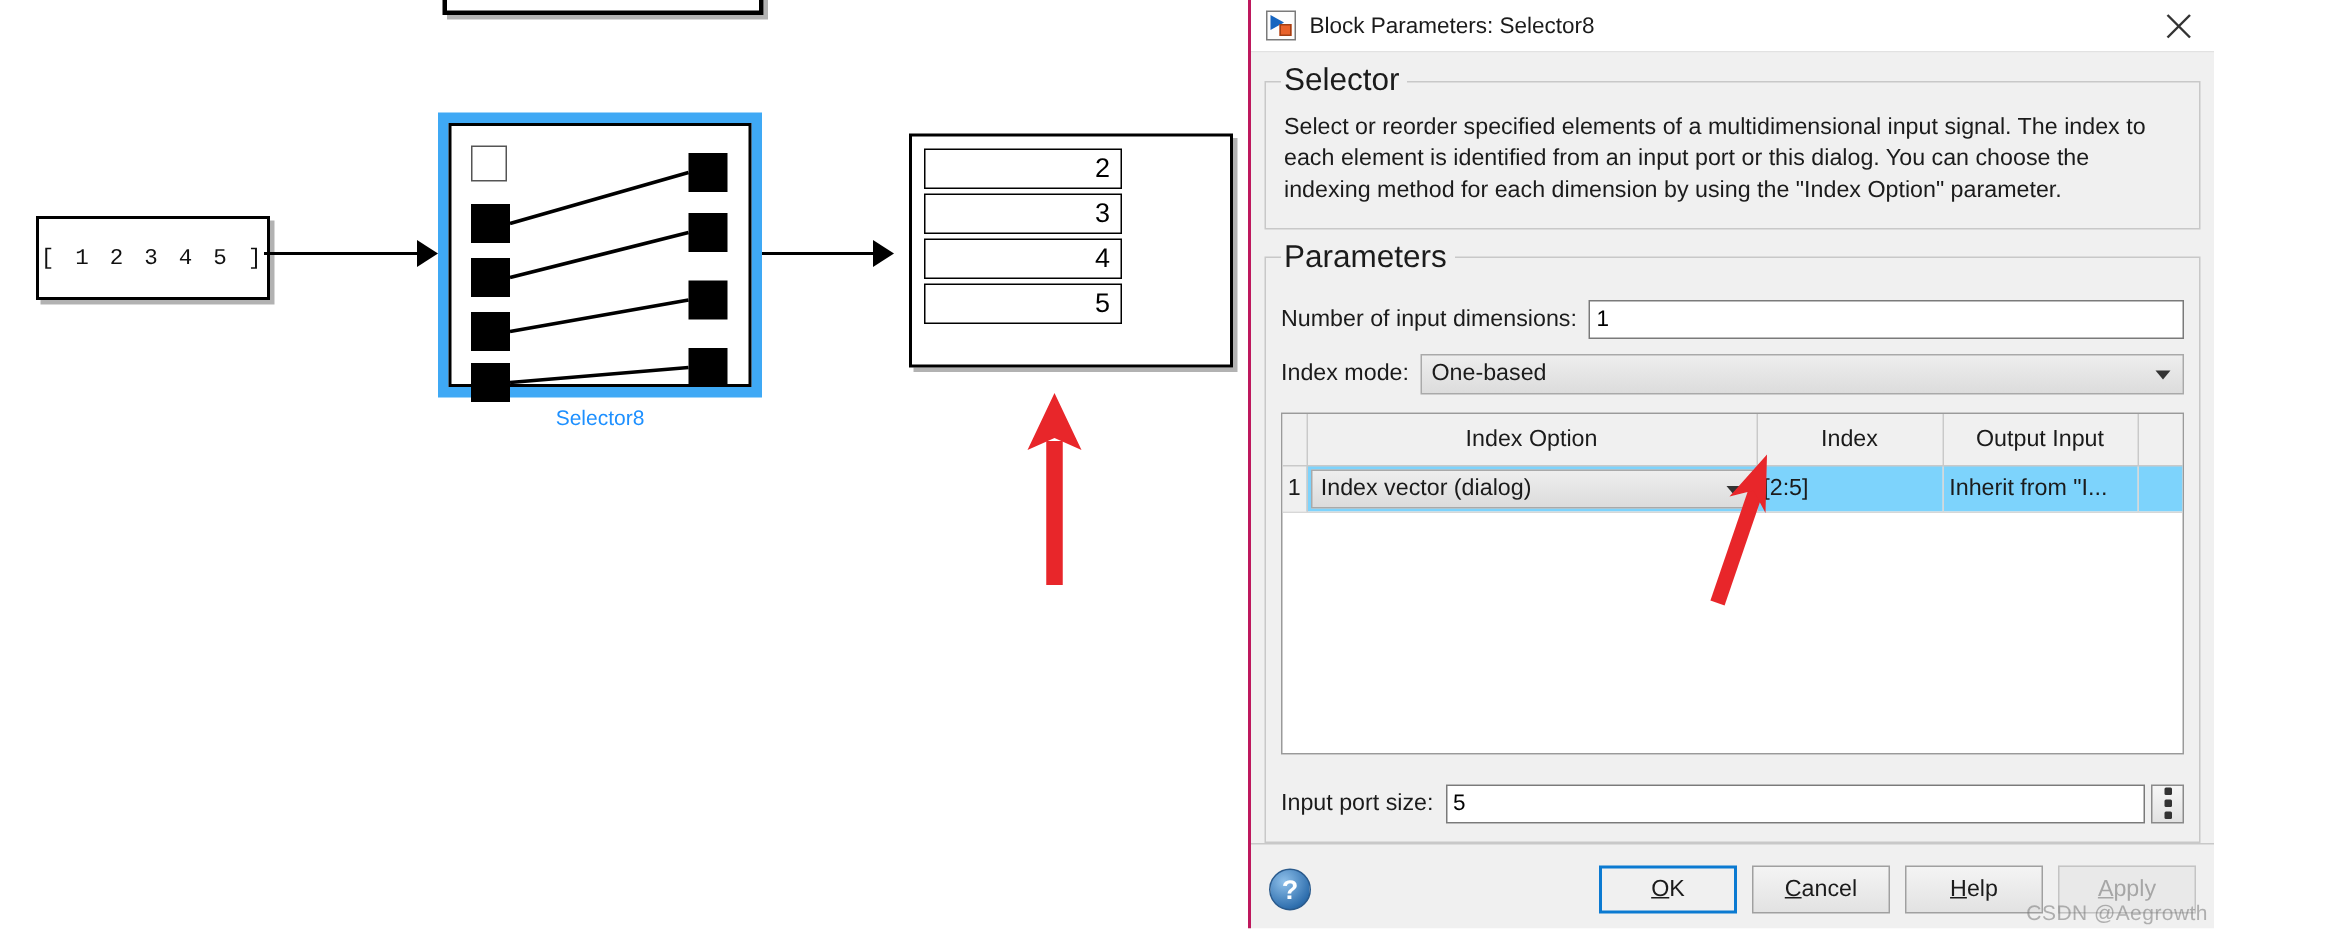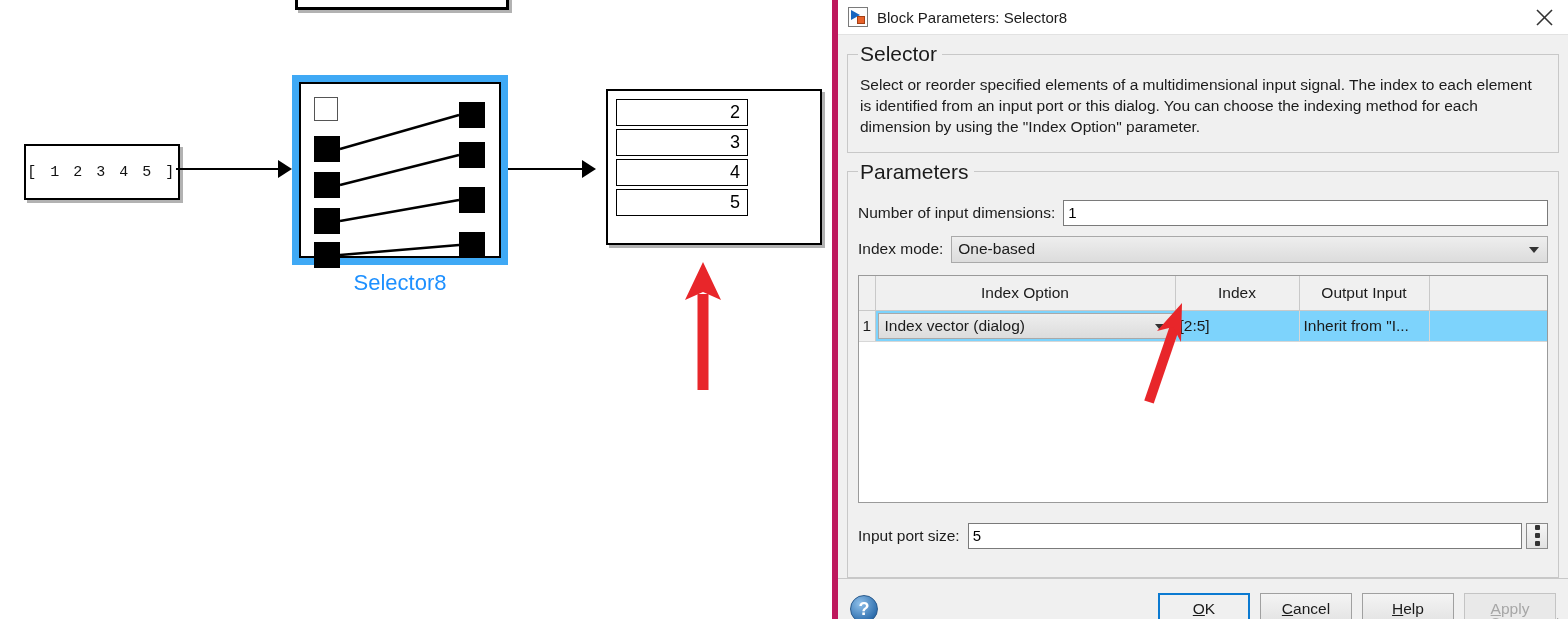--- a/index.html
+++ b/index.html
@@ -54,21 +54,21 @@
     background: #fff; border: 2.5px solid #000;
     box-sizing: border-box;
   }
   .port-sq { position: absolute; width: 26px; height: 26px; background: #000; }
   .port-hollow {
     position: absolute; width: 24px; height: 24px;
     background: #fff; border: 1.5px solid #555; box-sizing: border-box;
   }
   #selector-label {
     position: absolute; left: 0; top: 195px; width: 216px;
-    text-align: center; color: #1E90FF; font-size: 22px;
+    text-align: center; color: #1E90FF; font-size: 14px;
   }
 
   
   #display-block {
     position: absolute; left: 606px; top: 89px;
     width: 216px; height: 156px;
     background: #fff; border: 2.5px solid #000;
     box-shadow: 3px 3px 0 rgba(0,0,0,0.30);
     box-sizing: border-box;
     padding: 8px 0 0 8px;
@@ -91,23 +91,23 @@
     border-bottom: 9px solid transparent;
     border-left: 14px solid #000;
   }
 
   
   .red-arrow { position: absolute; }
 
   
   #dialog {
     position: absolute; left: 832px; top: 0;
-    width: 736px; height: 619px;
+    width: 644px; height: 619px;
     background: #f0f0f0;
-    border-left: 6px solid #be185d;
+    border-left: 2px solid #be185d;
     box-sizing: border-box;
     display: flex; flex-direction: column;
   }
   #titlebar {
     height: 34px; background: #ffffff;
     display: flex; align-items: center;
     padding: 0 6px 0 10px;
     border-bottom: 1px solid #e2e2e2;
     flex: 0 0 auto;
   }
@@ -346,21 +346,21 @@
       </div>
     </div>
 
     <div id="dlg-body">
 
       <fieldset class="grp">
         <legend>Selector</legend>
         <p id="desc-text">Select or reorder specified elements of a multidimensional input signal. The index to each element is identified from an input port or this dialog. You can choose the indexing method for each dimension by using the "Index Option" parameter.</p>
       </fieldset>
 
-      <fieldset class="grp" style="padding-bottom:28px;">
+      <fieldset class="grp" style="padding-bottom:12px;">
         <legend>Parameters</legend>
 
         <div class="field-row">
           <span class="field-label">Number of input dimensions:</span>
           <input class="txtbox" type="text" value="1" style="">
         </div>
 
         <div class="field-row">
           <span class="field-label">Index mode:</span>
           <div class="combo">

